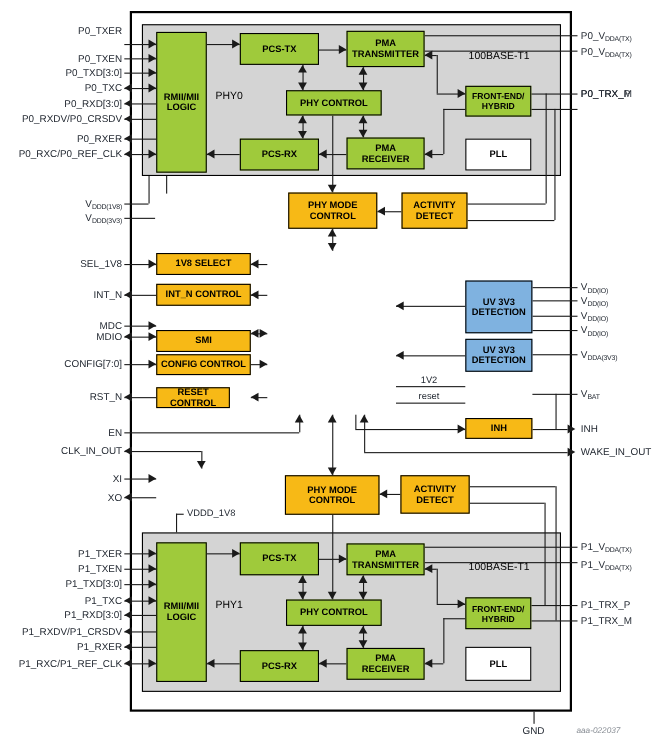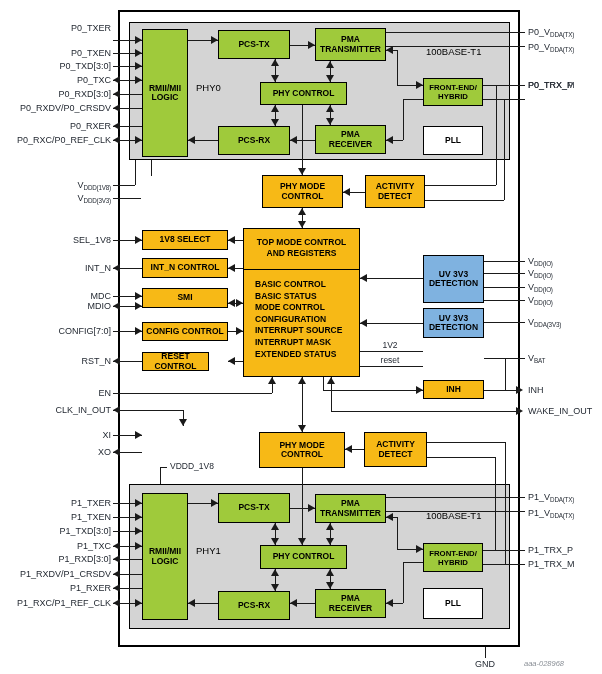--- a/index.html
+++ b/index.html
@@ -252,35 +252,23 @@
   <div class="blk w" style="left:423px;top:126px;width:60px;height:29px">PLL</div>
   <div class="tag" style="left:196px;top:82px">PHY0</div>
   <div class="tag" style="left:426px;top:46px">100BASE-T1</div>
 
   <div class="blk y" style="left:262px;top:175px;width:81px;height:33px">PHY MODE
 CONTROL</div>
   <div class="blk y" style="left:365px;top:175px;width:60px;height:33px">ACTIVITY
 DETECT</div>
   <div class="blk y" style="left:142px;top:230px;width:86px;height:20px">1V8 SELECT</div>
   <div class="blk y" style="left:142px;top:258px;width:86px;height:20px">INT_N CONTROL</div>
-  <div class="blk y" style="left:142px;top:288px;width:86px;height:20px">SMI</div>
+  <div class="blk y" style="left:142px;top:300px;width:86px;height:20px">SMI</div>
   <div class="blk y" style="left:142px;top:322px;width:86px;height:19px">CONFIG CONTROL</div>
   <div class="blk y" style="left:142px;top:352px;width:67px;height:19px">RESET CONTROL</div>
-  <div class="topmode" style="left:243px;top:228px;width:117px;height:149px">
-    <span class="tm-title">TOP MODE CONTROL
-AND REGISTERS</span>
-    <span class="tm-div"></span>
-    <span class="tm-items">BASIC CONTROL
-BASIC STATUS
-MODE CONTROL
-CONFIGURATION
-INTERRUPT SOURCE
-INTERRUPT MASK
-EXTENDED STATUS</span>
-  </div>
   <div class="blk b" style="left:423px;top:255px;width:61px;height:48px">UV 3V3
 DETECTION</div>
   <div class="blk b" style="left:423px;top:308px;width:61px;height:30px">UV 3V3
 DETECTION</div>
   <div class="blk y" style="left:423px;top:380px;width:61px;height:19px">INH</div>
   <div class="blk y" style="left:259px;top:432px;width:86px;height:36px">PHY MODE
 CONTROL</div>
   <div class="blk y" style="left:364px;top:432px;width:63px;height:35px">ACTIVITY
 DETECT</div>
   <div class="net" style="left:372px;top:340px;width:36px;text-align:center">1V2</div>
@@ -342,14 +330,14 @@
   <div class="pr" style="top:316px"><span>V</span><sub>DDA(3V3)</sub></div>
   <div class="pr" style="top:352px"><span>V</span><sub>BAT</sub></div>
   <div class="pr" style="top:384px"><span>INH</span></div>
   <div class="pr" style="top:405px"><span>WAKE_IN_OUT</span></div>
   <div class="pr" style="top:491px"><span>P1_V</span><sub>DDA(TX)</sub></div>
   <div class="pr" style="top:507px"><span>P1_V</span><sub>DDA(TX)</sub></div>
   <div class="pr" style="top:544px"><span>P1_TRX_P</span></div>
   <div class="pr" style="top:558px"><span>P1_TRX_M</span></div>
 
   <div class="net" style="left:465px;top:659px;width:40px;text-align:center;font-size:9px">GND</div>
-  <div class="figid" style="left:524px;top:659px">aaa-028968</div>
+  <div class="figid" style="left:524px;top:659px">aaa-022037</div>
 </div>
 
 </body></html>

